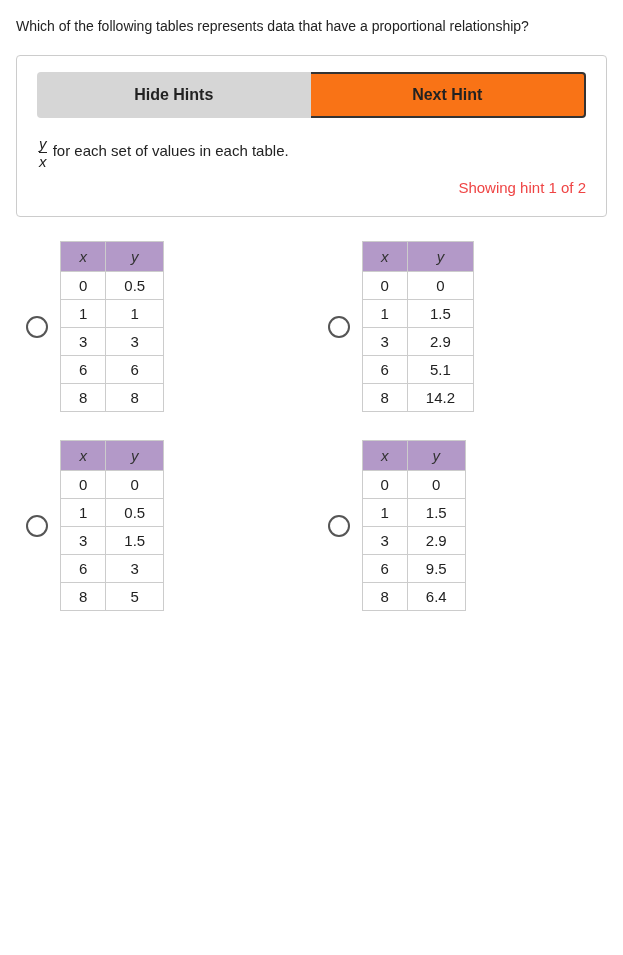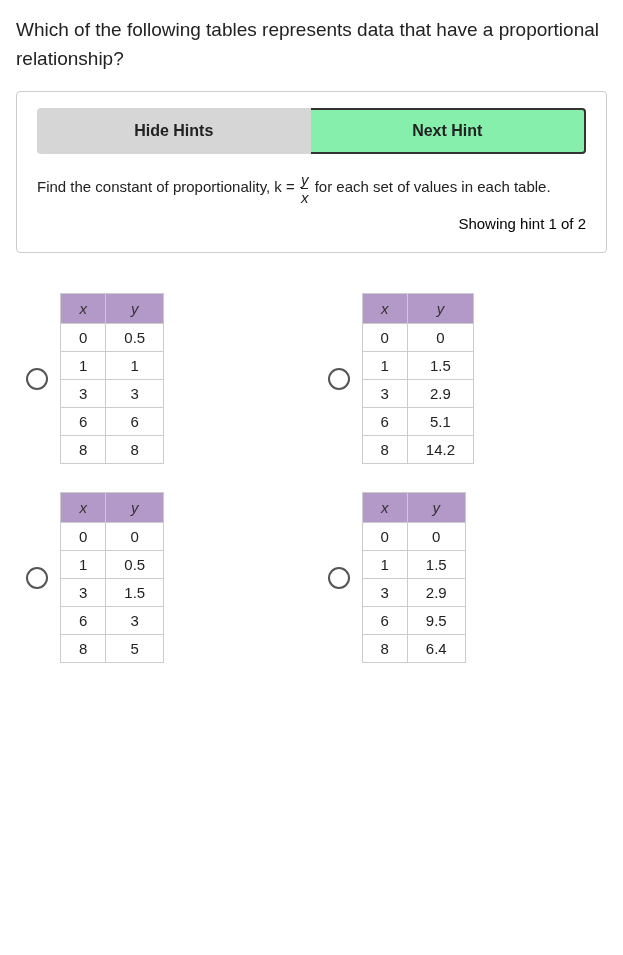--- a/index.html
+++ b/index.html
@@ -6,30 +6,30 @@
     body {
       font-family: Arial, sans-serif;
       background: #fff;
       width: 623px;
       min-height: 955px;
       padding: 16px;
       color: #222;
     }
 
     .question-text {
-      font-size: 19px;
+      font-size: 14px;
       line-height: 1.5;
       margin-bottom: 18px;
     }
 
     .hints-box {
       border: 1px solid #ccc;
       border-radius: 4px;
       padding: 16px 20px 20px 20px;
-      margin-bottom: 40px;
+      margin-bottom: 24px;
     }
 
     .hints-buttons {
       display: flex;
       gap: 0;
       margin-bottom: 18px;
     }
 
     .btn-hide-hints {
       background: #d6d6d6;
@@ -37,41 +37,41 @@
       border-radius: 4px 0 0 4px;
       padding: 12px 28px;
       font-size: 16px;
       font-weight: bold;
       cursor: pointer;
       color: #222;
       flex: 1;
     }
 
     .btn-next-hint {
-      background: #86efac;
+      background: #f97316;
       border: 2px solid #333;
       border-left: none;
       border-radius: 0 4px 4px 0;
       padding: 12px 28px;
       font-size: 16px;
       font-weight: bold;
       cursor: pointer;
       color: #222;
       flex: 1;
     }
 
     .hint-instruction {
       font-size: 15px;
       line-height: 1.6;
       margin-bottom: 10px;
     }
 
     .hint-showing {
       font-size: 15px;
-      color: #000000;
+      color: #ef4444;
       text-align: right;
     }
 
     .tables-grid {
       display: grid;
       grid-template-columns: 1fr 1fr;
       gap: 28px 32px;
       padding: 0 10px;
     }
 
@@ -134,21 +134,21 @@
 <body>
 
 <p class="question-text">Which of the following tables represents data that have a proportional relationship?</p>
 
 <div class="hints-box">
   <div class="hints-buttons">
     <button class="btn-hide-hints">Hide Hints</button>
     <button class="btn-next-hint">Next Hint</button>
   </div>
   <p class="hint-instruction">
-    <span>Find the constant of proportionality, k = </span><span>
+    <span>
     <span class="fraction">
       <span class="numer"><em>y</em></span>
       <span class="denom"><em>x</em></span>
     </span></span>
     <span> for each set of values in each table.</span>
   </p>
   <p class="hint-showing">Showing hint 1 of 2</p>
 </div>
 
 <div class="tables-grid">

